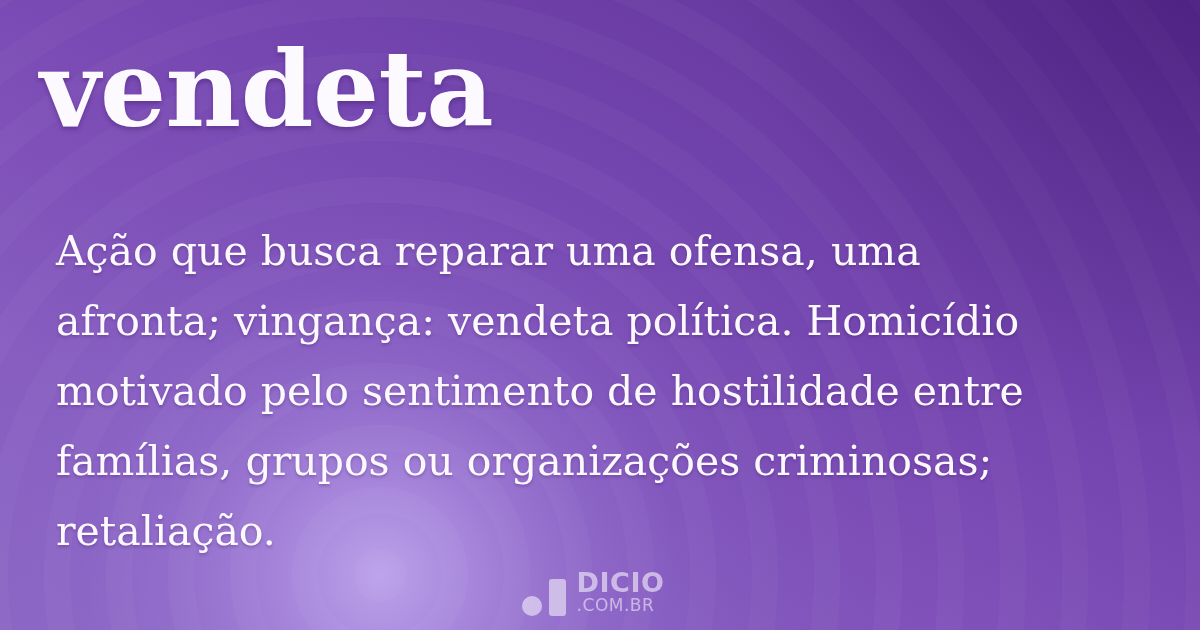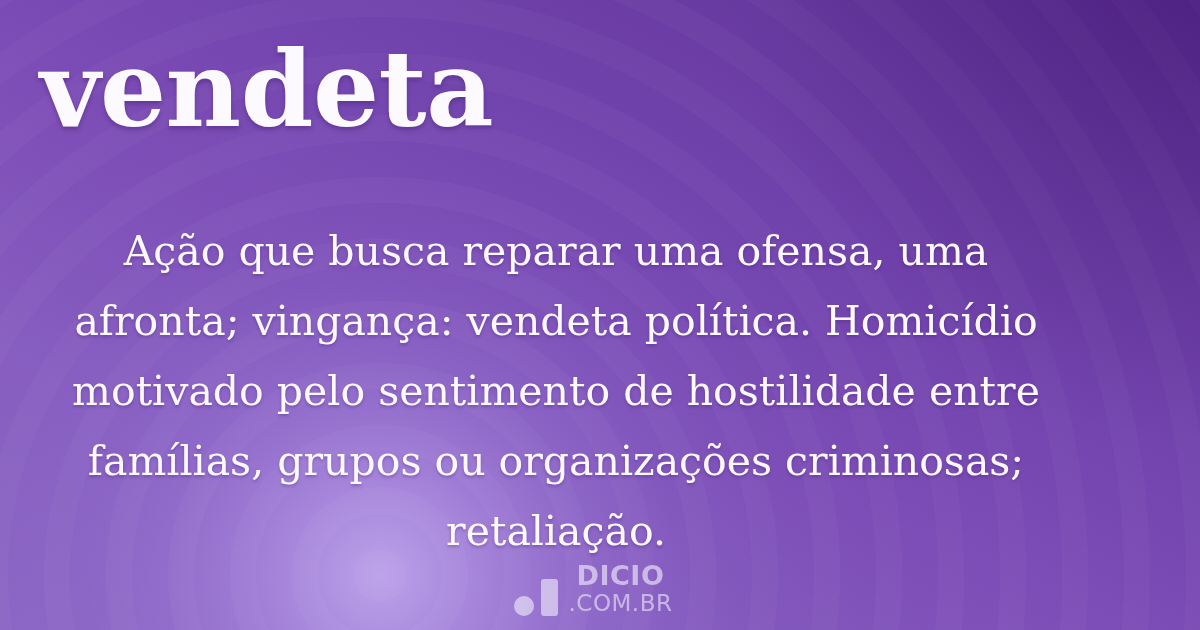--- a/index.html
+++ b/index.html
@@ -72,21 +72,20 @@
         rgba(60,20,110,0.00) 78%);
   }
 
   
   #content {
     position: relative;
     z-index: 5;
     height: 100%;
     box-sizing: border-box;
     padding: 16px 40px;
-    text-align: center;
   }
 
   #word-title {
     position: absolute;
     left: 40px;
     top: 34px;
     margin: 0;
     font-family: "DejaVu Serif", serif;
     font-weight: 700;
     font-size: 104px;
@@ -158,21 +157,21 @@
     font-weight: 700;
     font-size: 27px;
     letter-spacing: 0.5px;
     color: #F4EEFC;
     line-height: 1.02;
   }
 
   #brand-tld {
     font-family: "DejaVu Sans", sans-serif;
     font-weight: 400;
-    font-size: 23px;
+    font-size: 17px;
     letter-spacing: 0.5px;
     color: #EFE7FA;
     line-height: 1.05;
     margin-top: 1px;
   }
 </style>
 </head>
 <body>
 
 <div id="card">

